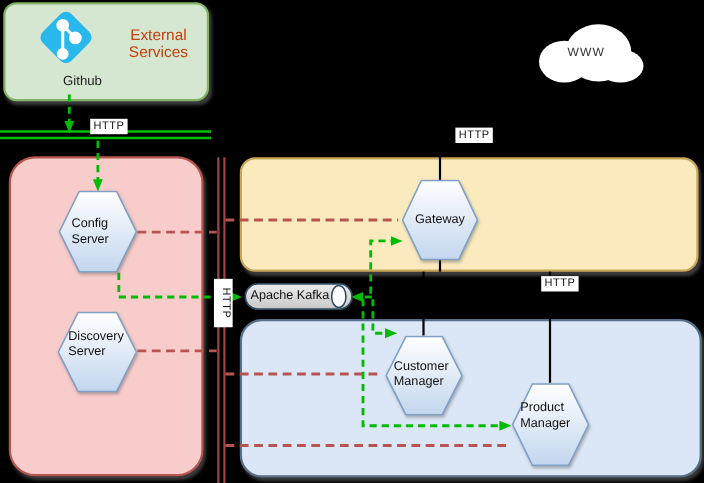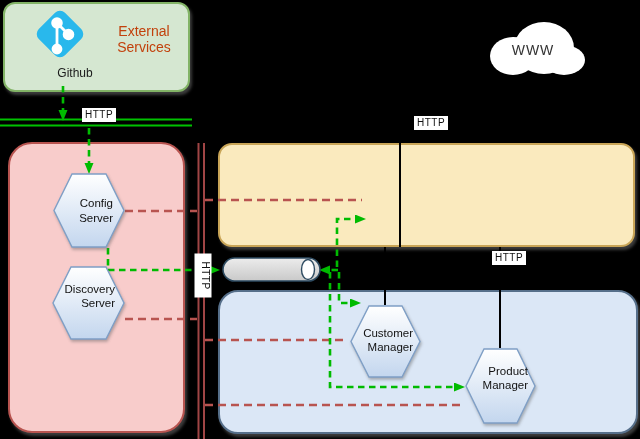--- a/index.html
+++ b/index.html
@@ -10,21 +10,21 @@
   .box-external{left:3px;top:2px;width:187px;height:90px;background:#d5e7d1;
                 border:2px solid #82b366;border-radius:12px;}
   .box-infra{left:8px;top:142px;width:177px;height:291px;background:#f8cccb;
              border:2px solid #b85450;border-radius:24px;}
   .box-apigw{left:218px;top:143px;width:417px;height:104px;background:#faeabe;
              border:2px solid #c9a557;border-radius:14px;}
   .box-business{left:218px;top:290px;width:420px;height:144px;background:#dbe7f6;
                 border:2px solid #566f8a;border-radius:20px;}
   .sec-label{position:absolute;font-size:14px;line-height:1.15;text-align:center;color:#c2410c;}
   .node-label{position:absolute;inset:0;display:flex;align-items:center;justify-content:center;
-              text-align:right;font-size:11.5px;line-height:1.25;color:#111;}
+              text-align:left;font-size:11.5px;line-height:1.25;color:#111;}
   .hex{position:absolute;filter:drop-shadow(1px 2px 1.5px rgba(90,90,90,.45));}
   .chip{position:absolute;background:#fff;color:#111;font-size:10px;letter-spacing:.5px;
         padding:1px 3px;line-height:12px;text-align:center;}
   .chip-vert{left:181px;top:267px;width:38px;height:15px;transform:rotate(90deg);}
   svg{display:block;}
   .overlay{position:absolute;left:0;top:0;pointer-events:none;}
   .small-label{position:absolute;font-size:12px;text-align:center;color:#1b1b1b;margin-left:14px;}
 </style>
 </head>
 <body>
@@ -89,56 +89,63 @@
     </g>
   </svg>
 
   <div class="hex" style="left:53px;top:173px;width:72px;height:75px">
     <svg width="72" height="75">
         <polygon points="19,1 53,1 71,37.5 53,74 19,74 1,37.5" fill="url(#hexgrad)" stroke="#7f9fc6" stroke-width="1.4"></polygon>
       </svg>
     <div class="node-label" style="padding:0 12px">Config Server</div>
   </div>
 
-  <div class="hex" style="left:52px;top:266px;width:73px;height:60px">
+  <div class="hex" style="left:52px;top:283px;width:73px;height:60px">
     <svg width="73" height="74">
         <polygon points="19,1 54,1 72,37 54,73 19,73 1,37" fill="url(#hexgrad)" stroke="#7f9fc6" stroke-width="1.4"></polygon>
       </svg>
     <div class="node-label" style="padding:0 10px">Discovery Server</div>
   </div>
 
+  <div class="hex" style="left:365px;top:163px;width:70px;height:74px">
+    <svg width="70" height="74">
+        <polygon points="18,1 52,1 69,37 52,73 18,73 1,37" fill="url(#hexgrad)" stroke="#7f9fc6" stroke-width="1.4"></polygon>
+      </svg>
+    <div class="node-label">Gateway</div>
+  </div>
 
   <div class="hex" style="left:350px;top:305px;width:71px;height:70px">
     <svg width="71" height="73">
         <polygon points="19,1 52,1 70,36.5 52,72 19,72 1,36.5" fill="url(#hexgrad)" stroke="#7f9fc6" stroke-width="1.4"></polygon>
       </svg>
     <div class="node-label" style="padding:0 8px">Customer Manager</div>
   </div>
 
   <div class="hex" style="left:465px;top:348px;width:71px;height:60px">
     <svg width="71" height="76">
         <polygon points="19,1 52,1 70,38 52,75 19,75 1,38" fill="url(#hexgrad)" stroke="#7f9fc6" stroke-width="1.4"></polygon>
       </svg>
     <div class="node-label" style="padding:0 8px">Product Manager</div>
   </div>
 
   <div class="abs" style="left:222px;top:257px;width:99px;height:25px">
     <svg width="99" height="25">
       <rect x="1" y="1" width="97" height="23" rx="11.5" fill="url(#kafgrad)" stroke="#2e4b61" stroke-width="1.6"></rect>
       <ellipse cx="86" cy="12.5" rx="6.5" ry="10" fill="#ffffff" stroke="#2e4b61" stroke-width="1.4"></ellipse>
     </svg>
+    <div class="node-label" style="right:16px;font-size:11.5px">Apache Kafka</div>
   </div>
 
   <div class="abs" style="left:489px;top:20px;width:97px;height:56px">
     <svg width="97" height="56">
       <ellipse cx="24" cy="36" rx="23" ry="19" fill="#fff"></ellipse>
       <ellipse cx="55" cy="28" rx="30" ry="26" fill="#fff"></ellipse>
       <ellipse cx="75" cy="40" rx="21" ry="15" fill="#fff"></ellipse>
     </svg>
-    <div class="abs" style="left:16px;top:22px;width:56px;text-align:center;font-size:14px;
+    <div class="abs" style="left:16px;top:22px;width:56px;text-align:center;font-size:11px;
          letter-spacing:1px;color:#333">WWW</div>
   </div>
 
   <div class="abs" style="left:33px;top:8px;width:54px;height:54px">
     <svg width="54" height="54">
       <g transform="rotate(45 27 26)">
         <rect x="8.5" y="7.5" width="37" height="37" rx="7" fill="#29b8ec"></rect>
       </g>
       <g stroke="#fff" stroke-width="2.8" fill="#fff">
         <line x1="24" y1="15" x2="24" y2="41"></line>

